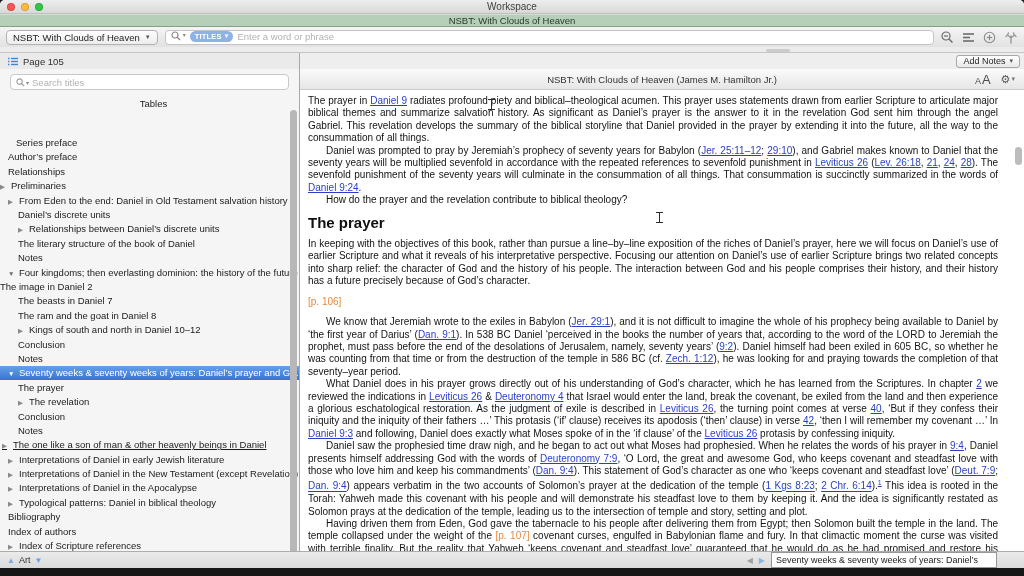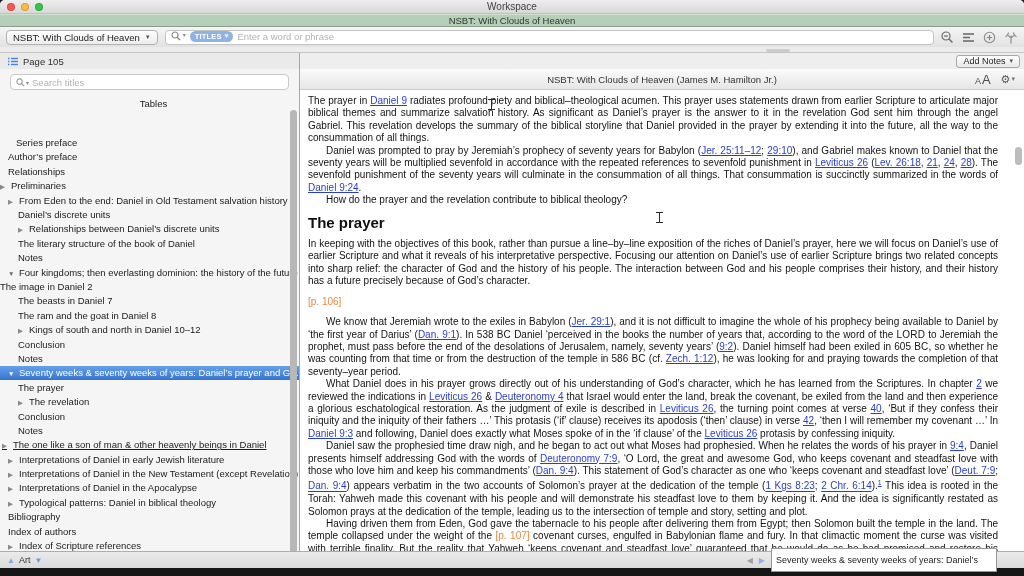--- a/index.html
+++ b/index.html
@@ -80,21 +80,21 @@
   .ibeam.b2 { left:356px; top:159px; height:11px; }
 
   
   .statusbar { height:12px; flex:none; background:linear-gradient(#ebebeb,#dadada); border-top:1px solid #adadad; display:flex; align-items:center; padding:8px 7px; position:relative; font-size:9px; color:#333; }
   .nav-left { display:flex; align-items:center; gap:4px; }
   .tri-up::before { content:"▲"; font-size:8px; color:#7fa9e2; }
   .tri-down::before { content:"▼"; font-size:8px; color:#6aa0e4; }
   .status-right { position:absolute; right:27px; top:0; height:100%; display:flex; align-items:center; gap:6px; }
   .pg-prev::before { content:"◀"; font-size:8px; color:#9f9f9f; }
   .pg-next::before { content:"▶"; font-size:8px; color:#8db4e6; }
-  .loc-box { width:226px; height:24px; background:#fff; border:1px solid #979797; font-size:9px; color:#1e1e1e; padding:0 4px; outline:none; font-family:"Liberation Sans",sans-serif; }
+  .loc-box { width:226px; height:16px; background:#fff; border:1px solid #979797; font-size:9px; color:#1e1e1e; padding:0 4px; outline:none; font-family:"Liberation Sans",sans-serif; }
 
   .desktop-strip { height:8px; background:#161616; }
   svg { display:block; }
 </style>
 </head>
 <body>
 
 <div class="window">
 
   <div class="titlebar">

